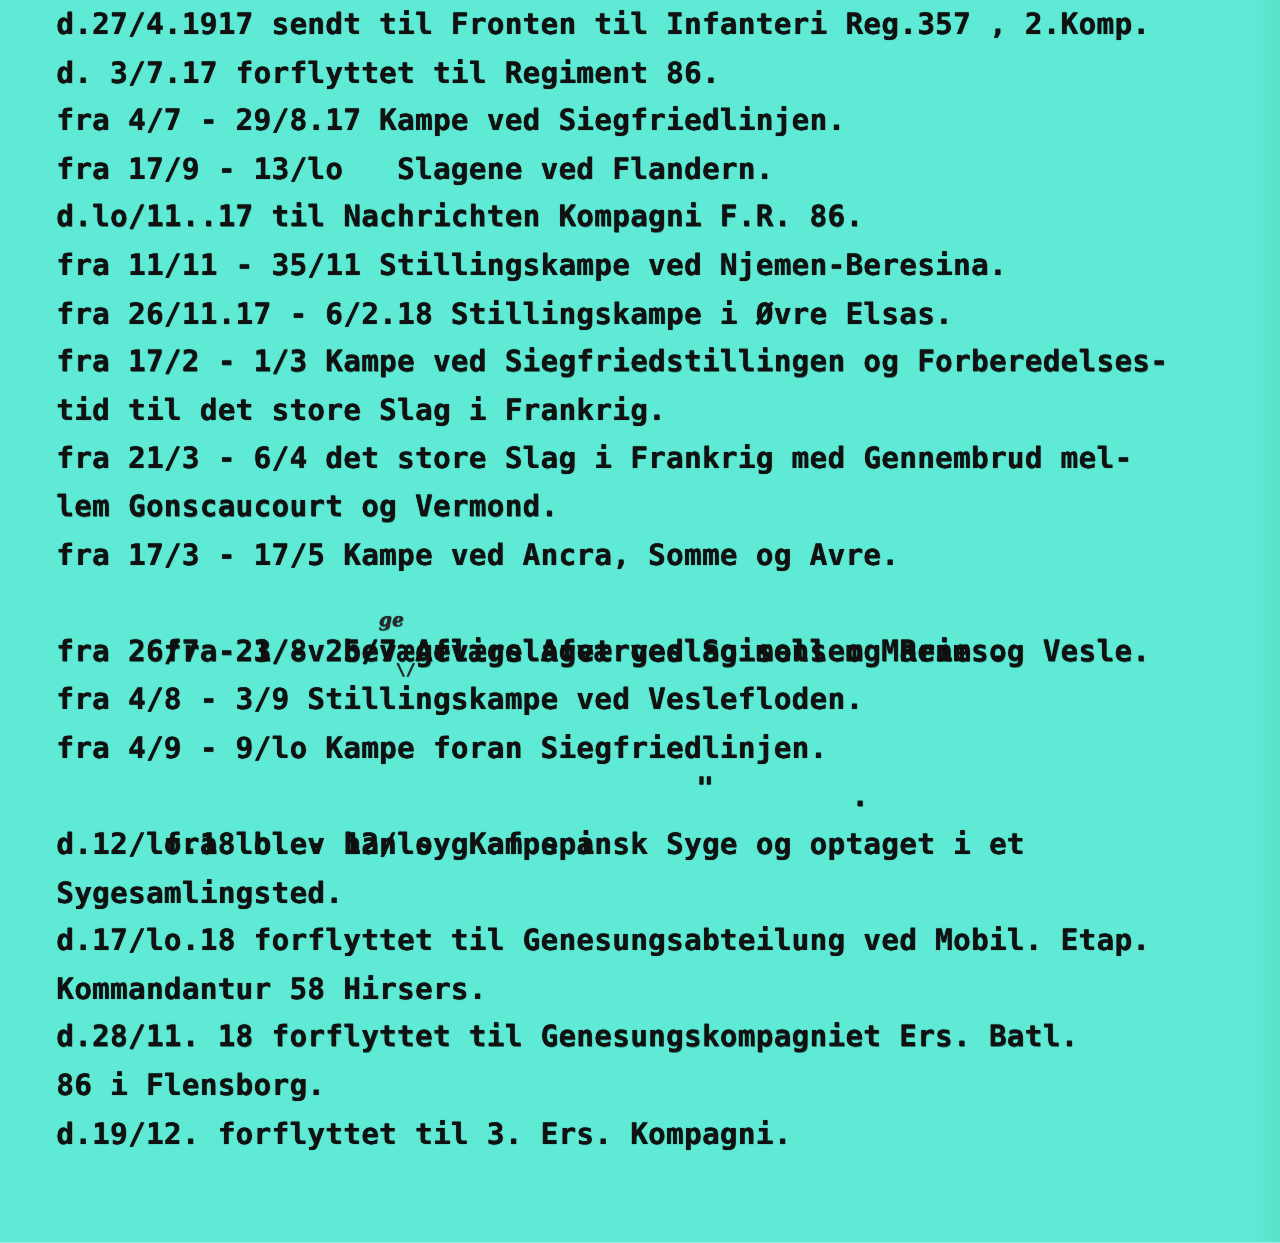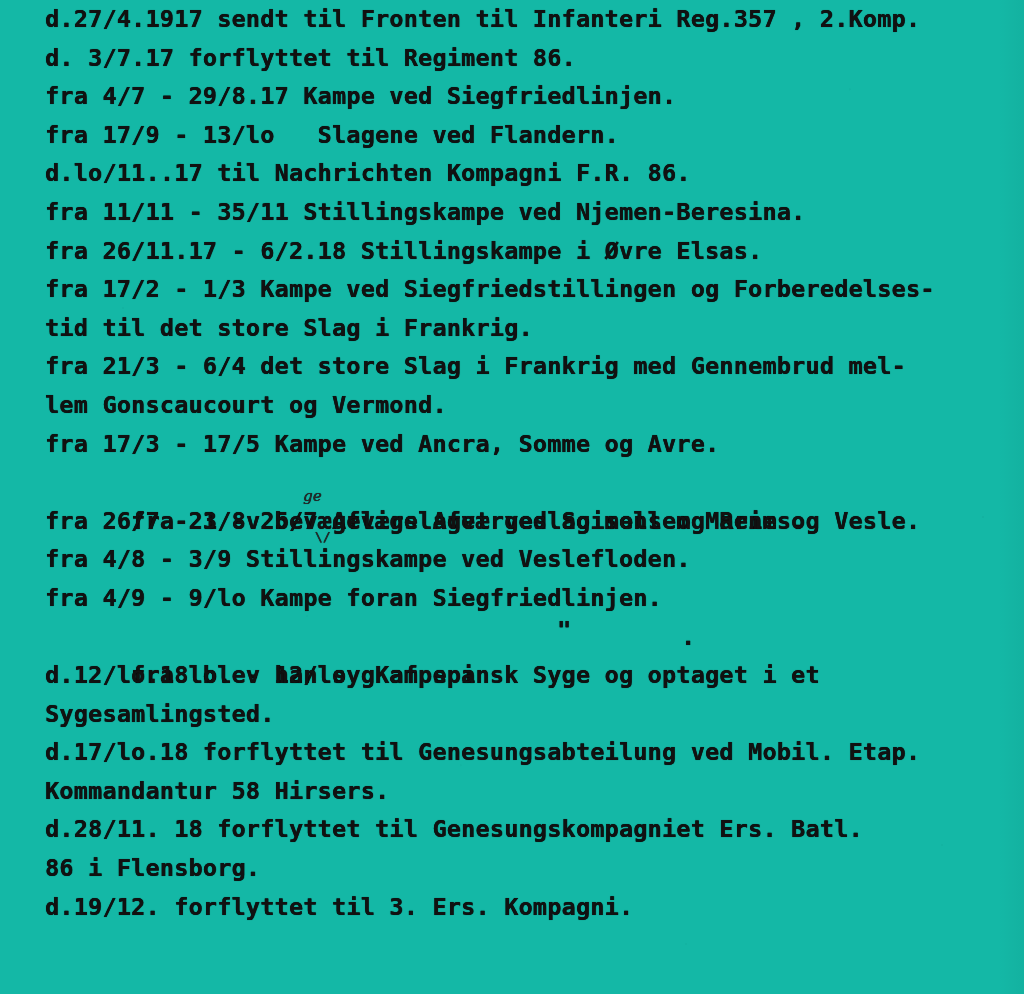--- a/index.html
+++ b/index.html
@@ -11,21 +11,21 @@
     width: 1024px;
     height: 994px;
     overflow: hidden;
     font-family: "DejaVu Sans Mono", "Liberation Mono", monospace;
   }
 
   #page {
     position: relative;
     width: 1024px;
     height: 994px;
-    background: #14b8a6;
+    background: #5eead4;
     overflow: hidden;
   }
 
   
   #grain {
     position: absolute;
     inset: 0;
     pointer-events: none;
     opacity: .5;
     background-image:
@@ -66,21 +66,21 @@
     text-shadow:
       0 0 .7px rgba(0,0,0,.85),
       .4px .2px .5px rgba(0,0,0,.45);
   }
 
   
   .ins {
     position: absolute;
     font-family: "DejaVu Serif", "Liberation Serif", serif;
     font-style: italic;
-    font-weight: 400;
+    font-weight: 700;
     font-size: 15px;
     line-height: 1;
     color: #2a2a2a;
   }
   .ins .mark { display: block; }
   .ins .caret {
     display: block;
     text-align: center;
     font-family: "DejaVu Sans Mono", monospace;
     font-style: normal;

